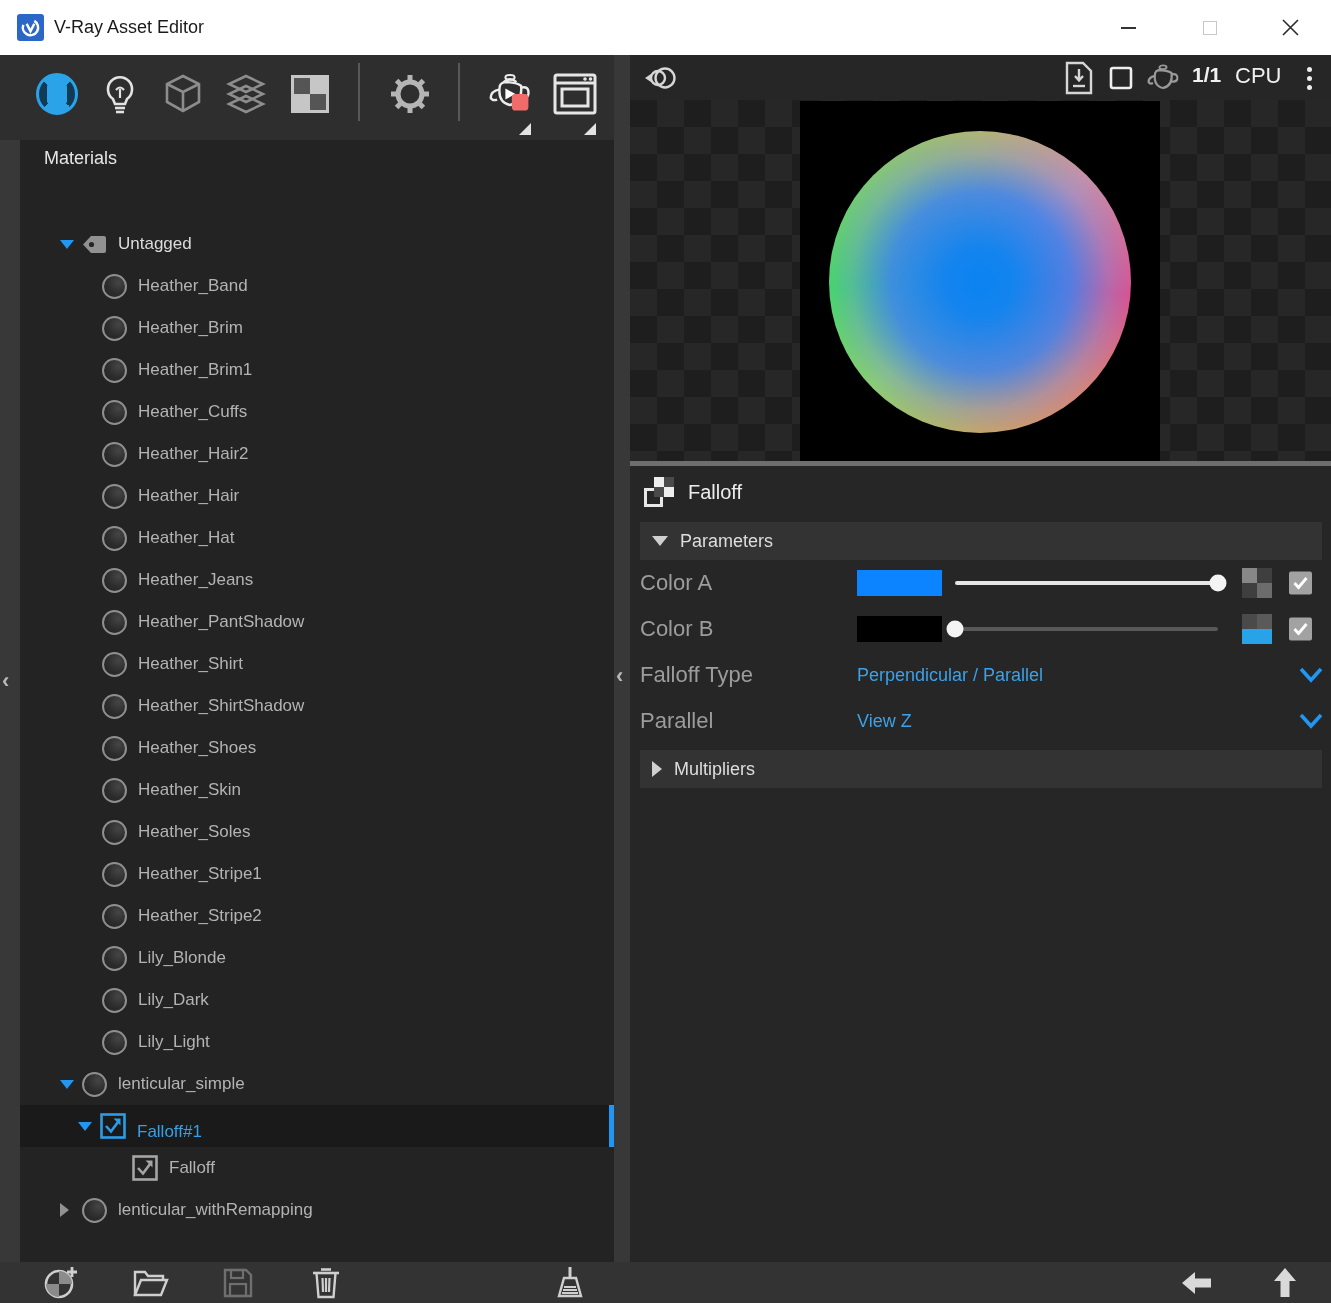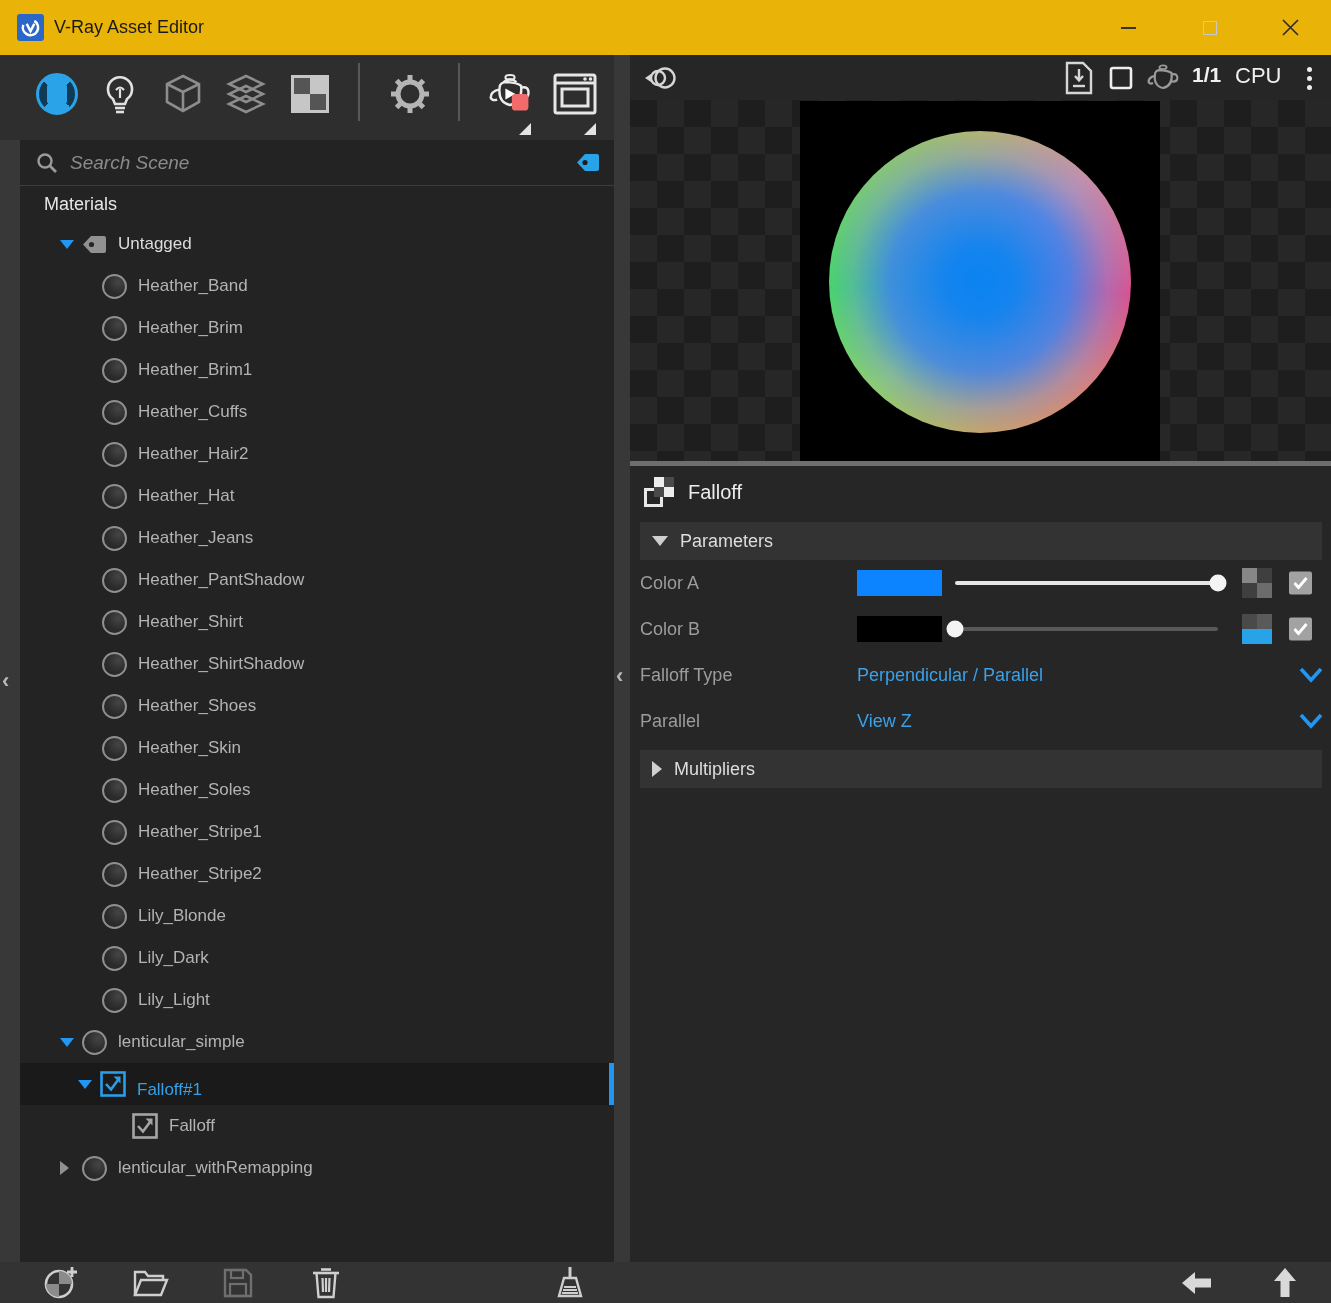--- a/index.html
+++ b/index.html
@@ -1,21 +1,21 @@
 <!DOCTYPE html>
 <html><head>
 <meta charset="utf-8">
 <style>
   html,body{margin:0;padding:0;background:#111;}
   *{box-sizing:border-box;}
   .window{position:relative;width:1331px;height:1303px;background:#2e2e2e;
     font-family:"Liberation Sans",sans-serif;overflow:hidden;}
 
   
-  .titlebar{position:absolute;left:0;top:0;width:100%;height:55px;background:#eab308;
+  .titlebar{position:absolute;left:0;top:0;width:100%;height:55px;background:#ffffff;
     display:flex;align-items:center;}
   .app-logo{width:27px;height:27px;margin-left:17px;background:#2b67c6;border-radius:3px;
     display:flex;align-items:center;justify-content:center;}
   .titlebar .t-title{margin-left:10px;font-size:18px;color:#1a1a1a;}
   .win-controls{position:absolute;right:0;top:0;height:55px;display:flex;}
   .win-btn{width:81px;height:55px;display:flex;align-items:center;justify-content:center;}
   .glyph-min{width:15px;height:2px;background:#333;}
   .glyph-max{width:14px;height:14px;border:1.5px solid #c9c9c9;}
 
   
@@ -93,21 +93,21 @@
   .falloff-ic .front i:nth-child(2){background:#4a4a4a;}
   .falloff-ic .front i:nth-child(3){background:#4a4a4a;}
   .falloff-ic .front i:nth-child(4){background:#ededed;}
 
   .sec-bar{height:38px;margin:4px 9px 0 10px;background:#333333;display:flex;align-items:center;padding-left:12px;color:#dedede;font-size:18px;}
   .sec-bar .tri-d{width:0;height:0;border-left:8px solid transparent;border-right:8px solid transparent;border-top:10px solid #cfcfcf;margin-right:12px;}
   .sec-bar .tri-r{width:0;height:0;border-top:8px solid transparent;border-bottom:8px solid transparent;border-left:10px solid #cfcfcf;margin-right:12px;}
 
   .prow{height:46px;display:flex;align-items:center;padding-left:10px;position:relative;}
   .prow:first-of-type{margin-top:6px;}
-  .p-label{width:217px;color:#9c9c9c;font-size:18px;}
+  .p-label{width:217px;color:#9c9c9c;font-size:22px;}
   .swatch{width:85px;height:26px;}
   .slider{position:absolute;left:325px;width:263px;height:4px;background:#585858;border-radius:2px;top:50%;margin-top:-2px;}
   .slider.full{background:#e6e6e6;}
   .knob{position:absolute;top:50%;width:17px;height:17px;border-radius:50%;background:#f4f4f4;transform:translate(-50%,-50%);}
   .texslot{position:absolute;left:612px;top:50%;transform:translateY(-50%);width:30px;height:30px;
     display:grid;grid-template-columns:1fr 1fr;grid-template-rows:1fr 1fr;}
   .texslot.empty i:nth-child(1){background:#878787;} .texslot.empty i:nth-child(2){background:#3f3f3f;}
   .texslot.empty i:nth-child(3){background:#3f3f3f;} .texslot.empty i:nth-child(4){background:#6c6c6c;}
   .texslot.assigned i:nth-child(1){background:#4a4a4a;} .texslot.assigned i:nth-child(2){background:#5a5a5a;}
   .texslot.assigned i:nth-child(3){background:#29a3e8;} .texslot.assigned i:nth-child(4){background:#29a3e8;}
@@ -245,31 +245,20 @@
   </div>
 
   <div class="left-strip">
     <span class="collapse-ch" style="top:528px">‹</span>
   </div>
   <div class="v-divider">
     <span class="collapse-ch" style="top:608px">‹</span>
   </div>
 
   <div class="list-panel">
-    <div class="search-row">
-      <svg class="mag" width="22" height="22" viewBox="0 0 22 22">
-        <circle cx="9" cy="9" r="6.5" fill="none" stroke="#9a9a9a" stroke-width="2.4"></circle>
-        <line x1="13.8" y1="13.8" x2="20" y2="20" stroke="#9a9a9a" stroke-width="2.8"></line>
-      </svg>
-      <input class="search-input" placeholder="Search Scene" style="">
-      <svg class="filter-tag" width="24" height="19" viewBox="0 0 24 19">
-        <path d="M9 1 L21 1 Q23 1 23 3 L23 16 Q23 18 21 18 L9 18 L1 9.5 Z" fill="#29a3e8"></path>
-        <circle cx="9" cy="9.5" r="2.6" fill="#1d1d1d"></circle>
-      </svg>
-    </div>
     <div class="sec-title">Materials</div>
     <div class="tree">
         <div class="trow lvl-group bright">
           <span class="arr exp"></span>
           <span style="display: flex;">
             <svg width="25" height="19" viewBox="0 0 25 19">
               <path d="M9 1 L22 1 Q24 1 24 3 L24 16 Q24 18 22 18 L9 18 L1 9.5 Z" fill="#919191"></path>
               <circle cx="9.5" cy="9.5" r="2.6" fill="#262626"></circle>
             </svg>
           </span>
@@ -290,20 +279,24 @@
         <div class="trow lvl-item">
           <span class="sphere-ic"></span>
           <span class="lbl">Heather_Cuffs</span>
         </div>
         <div class="trow lvl-item">
           <span class="sphere-ic"></span>
           <span class="lbl">Heather_Hair2</span>
         </div>
         <div class="trow lvl-item">
           <span class="sphere-ic"></span>
+          <span class="lbl">Heather_Hair</span>
+        </div>
+        <div class="trow lvl-item">
+          <span class="sphere-ic"></span>
           <span class="lbl">Heather_Hat</span>
         </div>
         <div class="trow lvl-item">
           <span class="sphere-ic"></span>
           <span class="lbl">Heather_Jeans</span>
         </div>
         <div class="trow lvl-item">
           <span class="sphere-ic"></span>
           <span class="lbl">Heather_PantShadow</span>
         </div>

